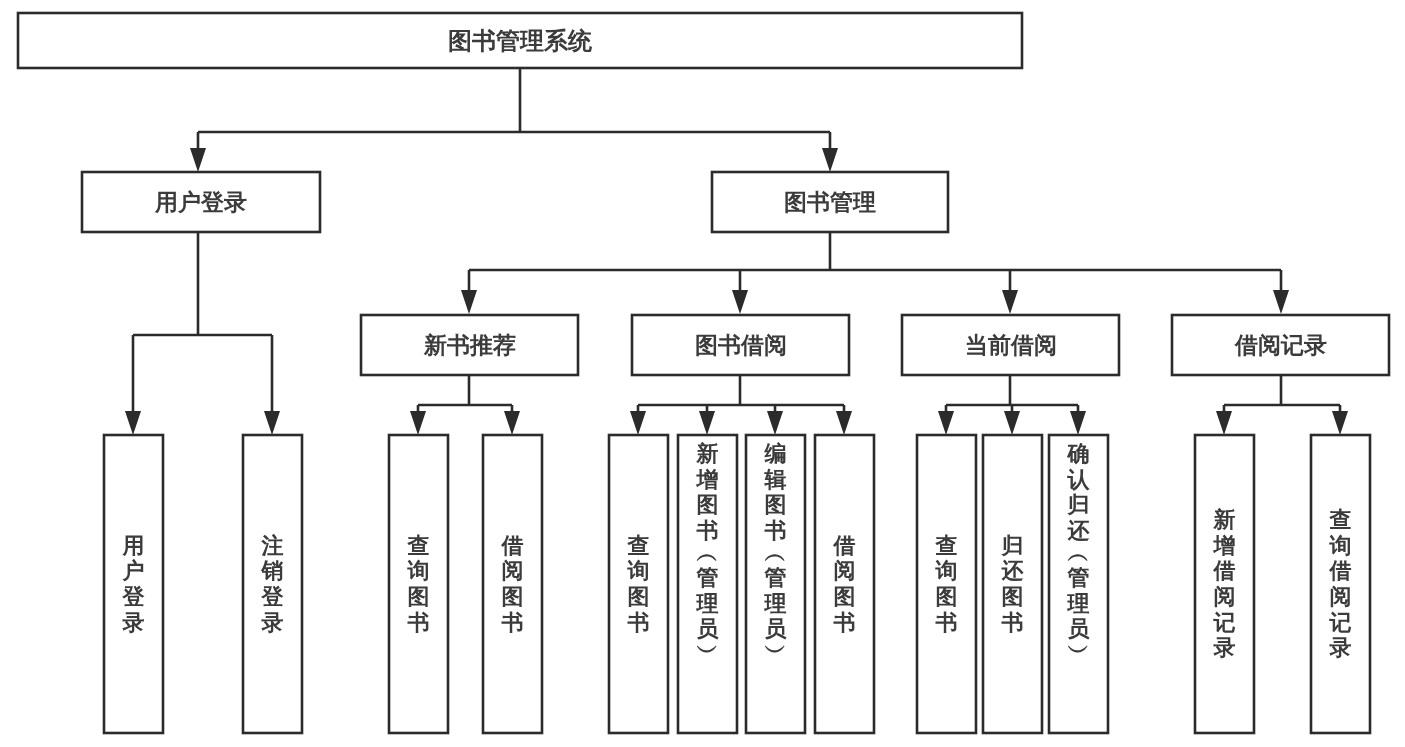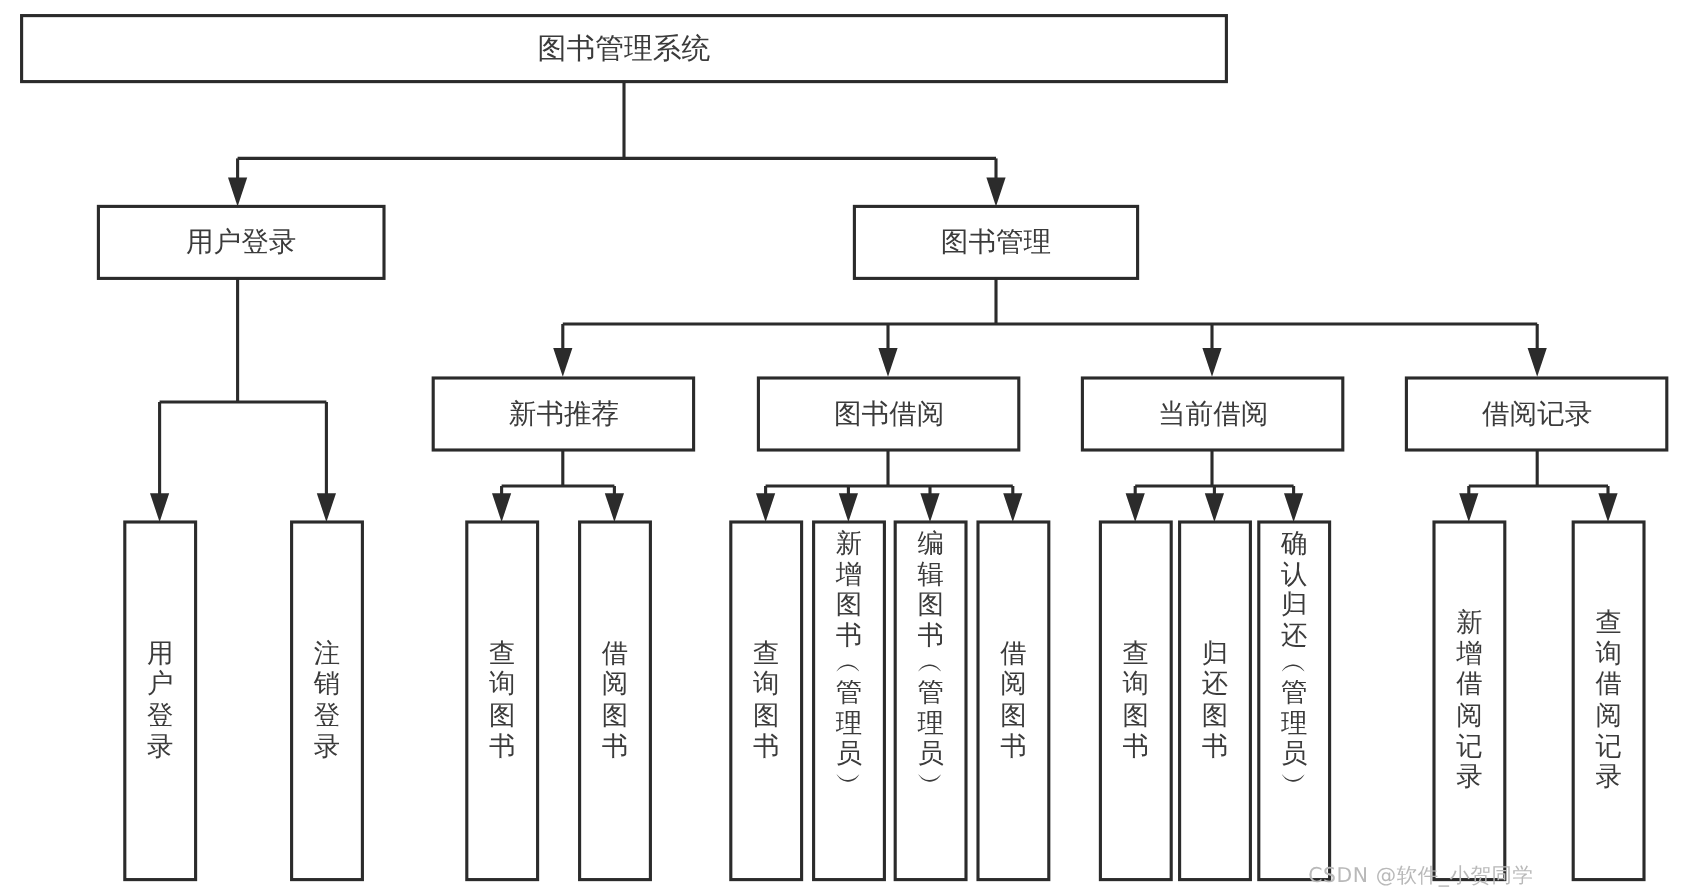--- a/index.html
+++ b/index.html
@@ -13,20 +13,21 @@
     font-family: "Liberation Sans", "DejaVu Sans", sans-serif;
     overflow: hidden;
     position: relative;
   }
   #diagram-root {
     position: absolute;
     left: 0;
     top: 0;
     width: 1286px;
     height: 747px;
+    font-weight: bold;
   }
   svg.flow {
     display: block;
     width: 1405px;
     height: 747px;
   }
   .node-rect {
     fill: #ffffff;
     stroke: #2b2b2b;
     stroke-width: 2.6;
@@ -300,14 +301,13 @@
     </div>
   <div class="vlabel" style="left:1311px; top:435px; width:59px; height:298px;">
       <span>查</span>
       <span>询</span>
       <span>借</span>
       <span>阅</span>
       <span>记</span>
       <span>录</span>
     </div>
 
-  <div class="watermark">CSDN @软件_小贺同学</div>
 </div>
 
 </body></html>

